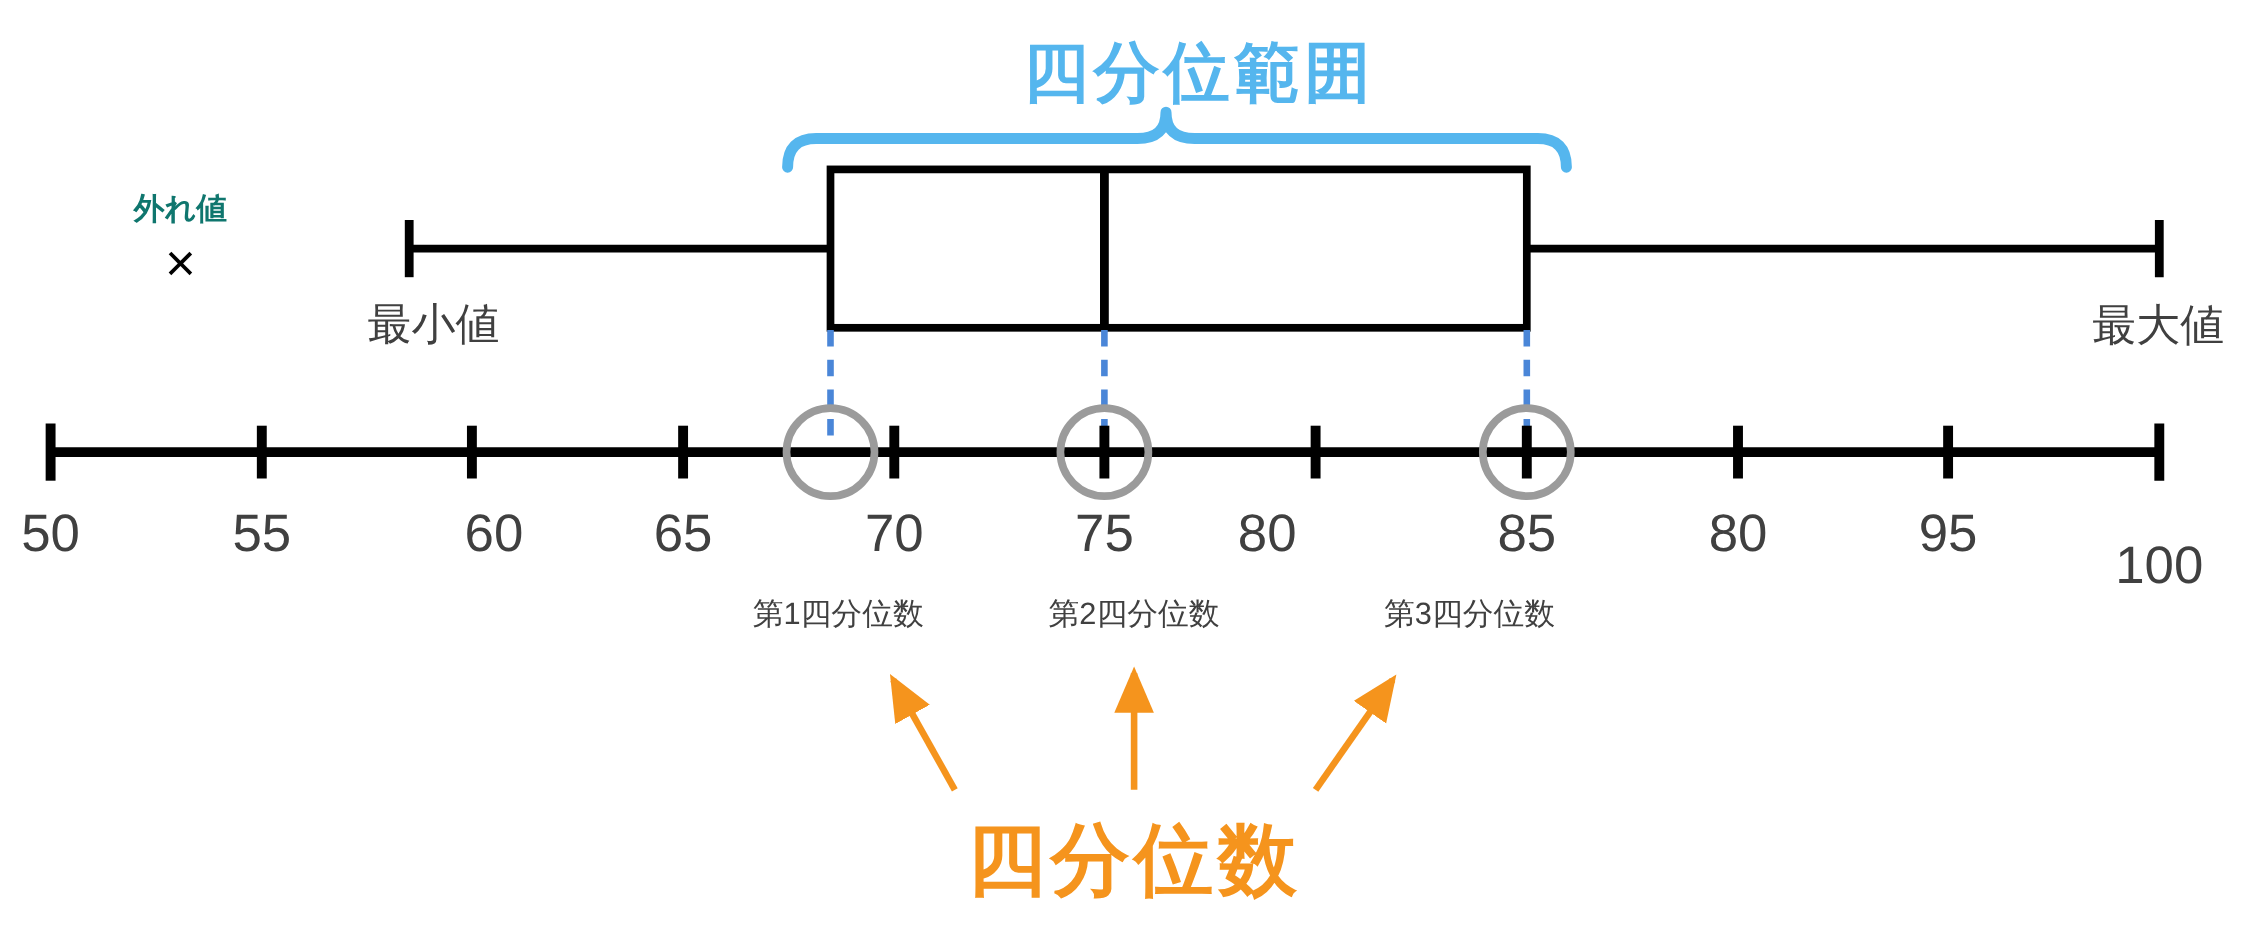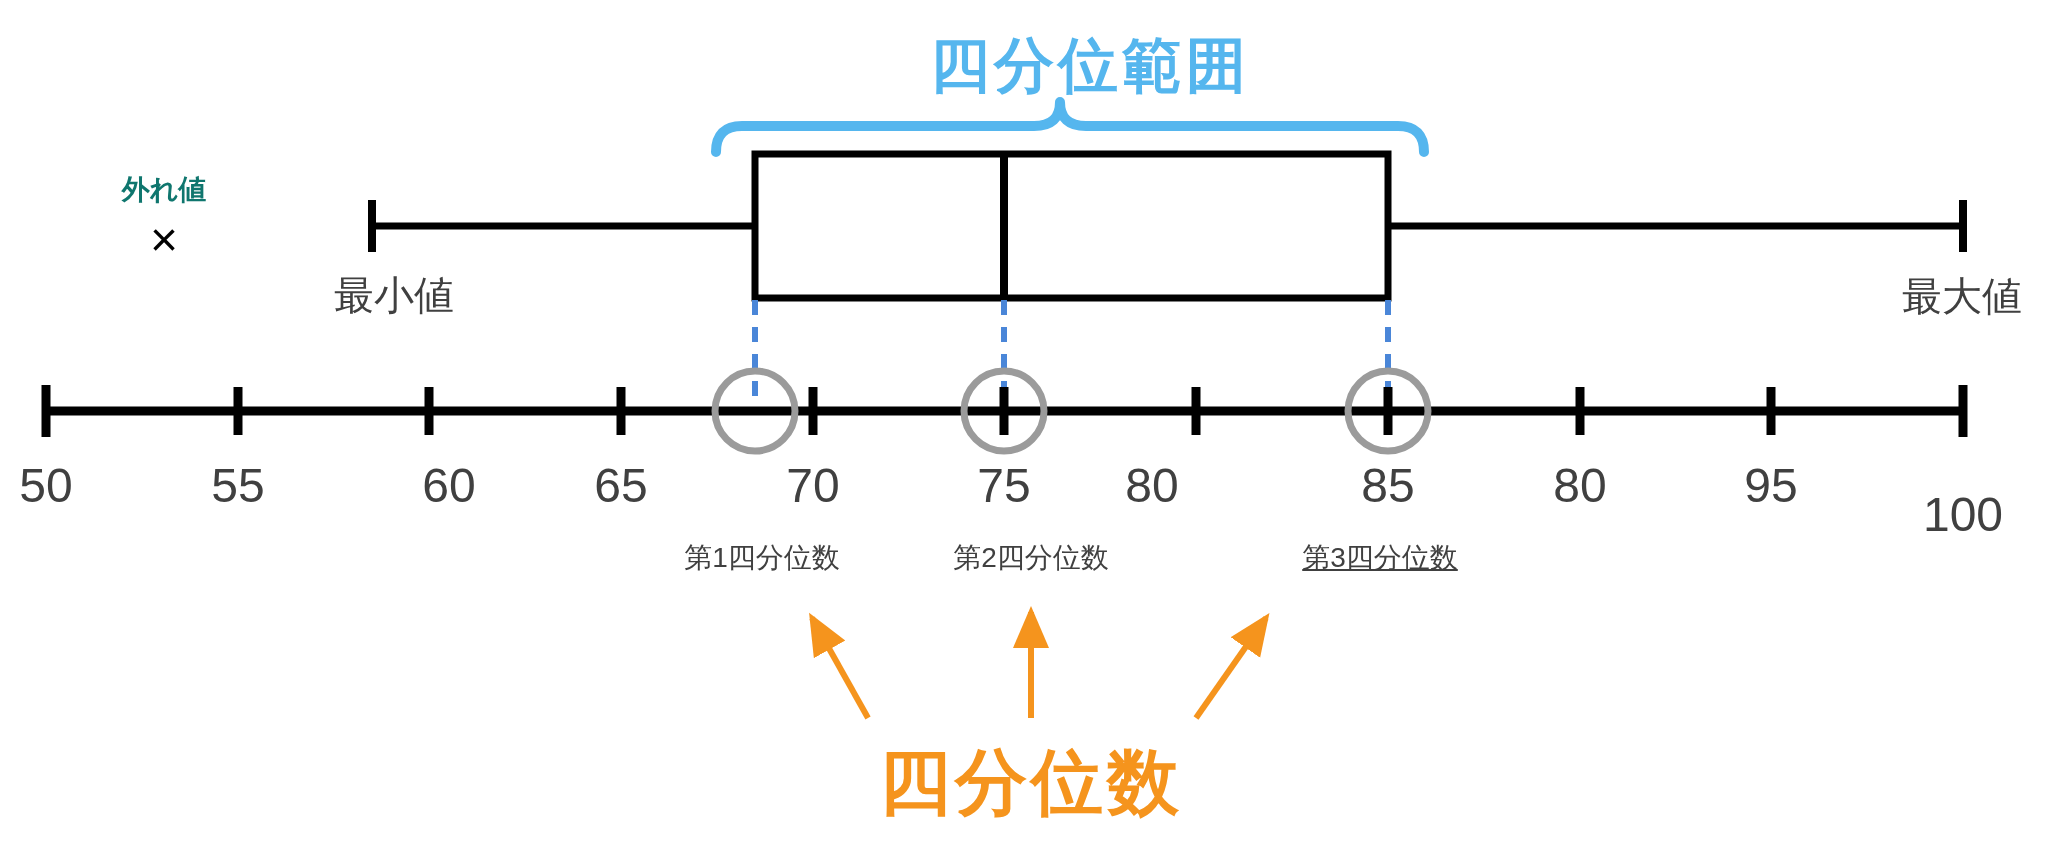--- a/index.html
+++ b/index.html
@@ -110,17 +110,17 @@
   <div class="lbl axis-num" style="left:813px;  top:486px;">70</div>
   <div class="lbl axis-num" style="left:1004px; top:486px;">75</div>
   <div class="lbl axis-num" style="left:1136px; top:486px;margin-left:16px;">80</div>
   <div class="lbl axis-num" style="left:1388px; top:486px;">85</div>
   <div class="lbl axis-num" style="left:1580px; top:486px;">80</div>
   <div class="lbl axis-num" style="left:1771px; top:486px;">95</div>
   <div class="lbl axis-num" style="left:1963px; top:486px;margin-top:29px;">100</div>
 
   <div class="lbl quartile-name" style="left:762px;  top:558px;">第1四分位数</div>
   <div class="lbl quartile-name" style="left:1031px; top:558px;">第2四分位数</div>
-  <div class="lbl quartile-name" style="left:1380px; top:558px;text-decoration:underline;">第3四分位数</div>
+  <div class="lbl quartile-name" style="left:1336px; top:558px;">第3四分位数</div>
 
   <div class="lbl bottom-title" style="left:1031px; top:782px;">四分位数</div>
 
 </div>
 
 </body></html>

